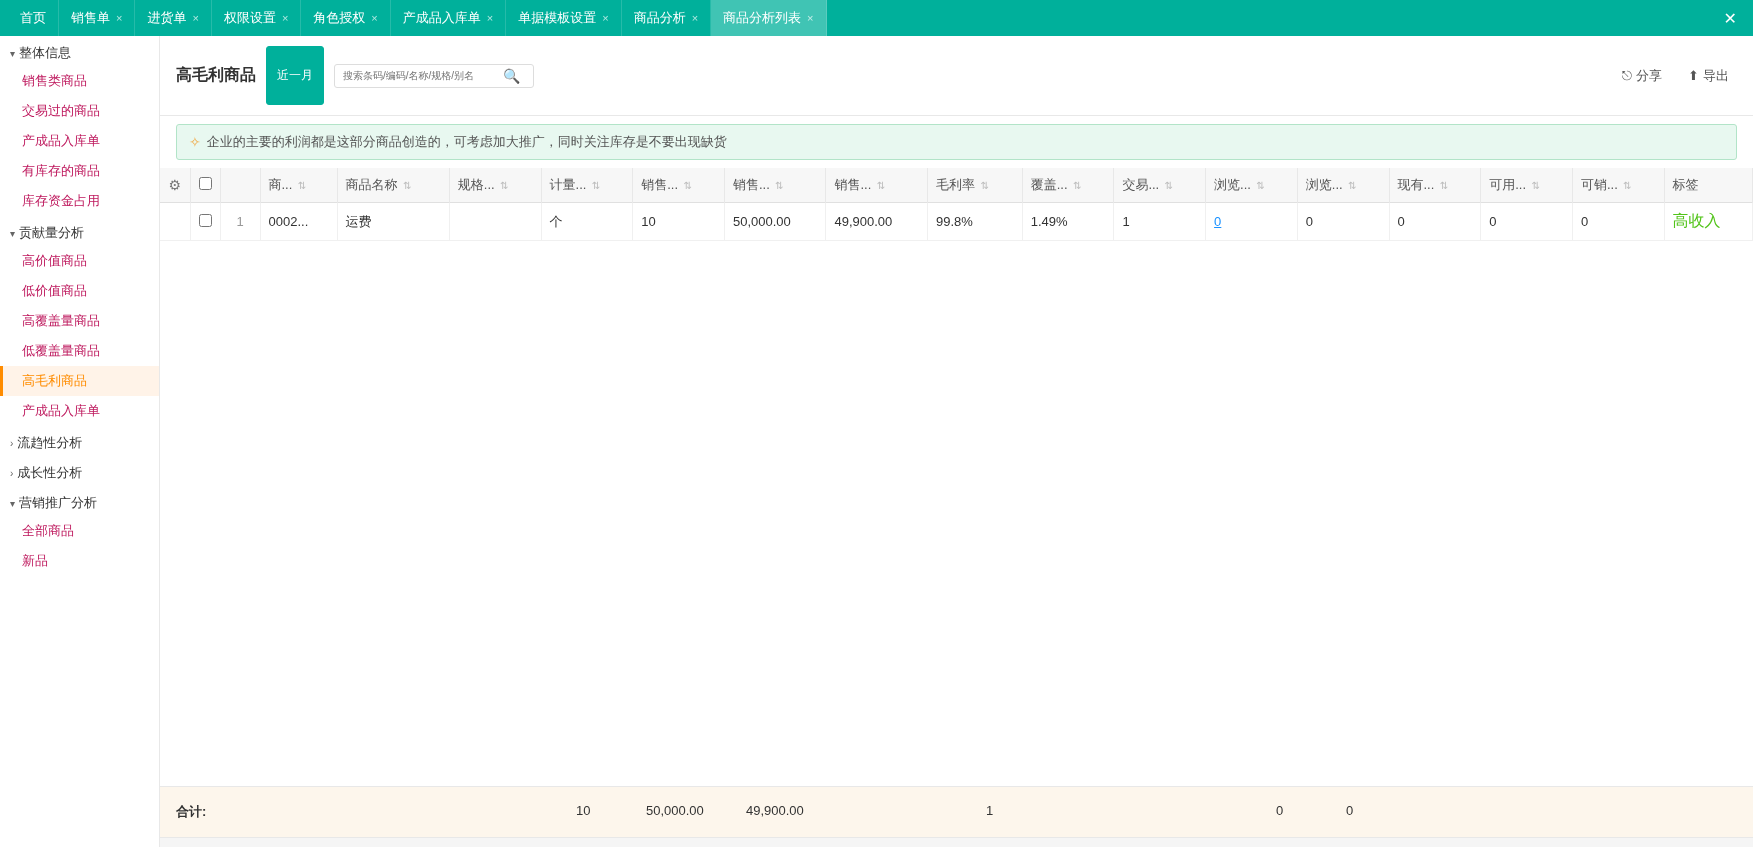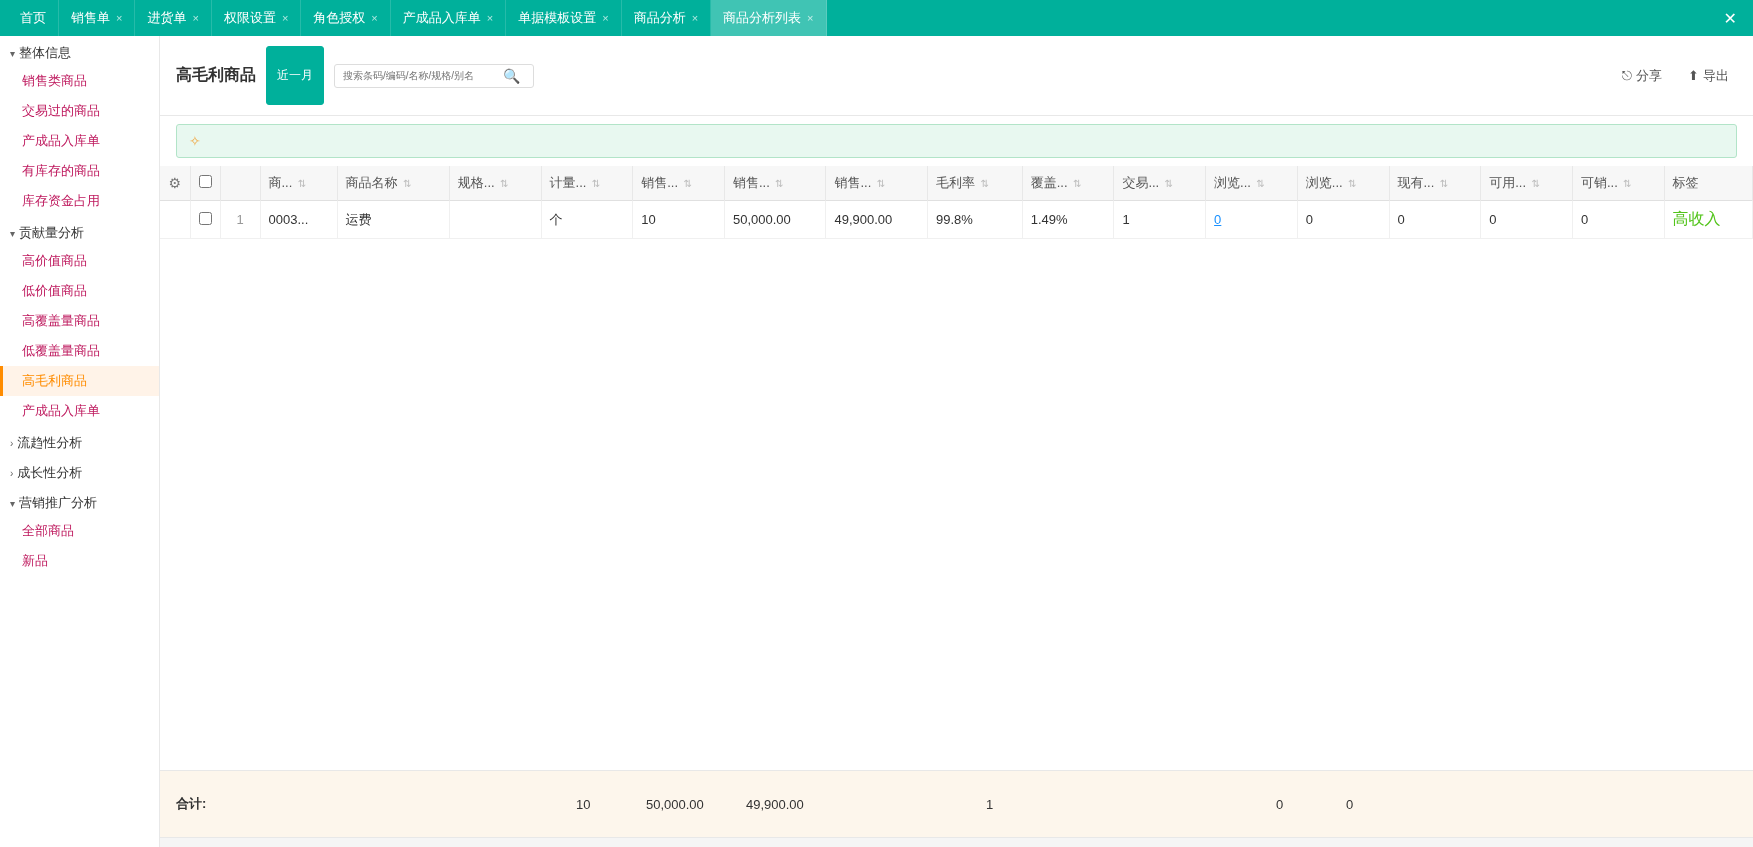--- a/index.html
+++ b/index.html
@@ -210,24 +210,24 @@
     }
     .link-style {
       color: #1890ff;
       text-decoration: underline;
       cursor: pointer;
     }
 
     
     .footer-row {
       display: flex;
-      align-items: center;
+      align-items: flex-start;
       background: #fdf6ec;
       border-top: 1px solid #e8e8e8;
-      padding: 24px 16px;
+      padding: 16px 16px;
       font-size: 13px;
       color: #333;
       flex-shrink: 0;
       min-height: 38px;
     }
     .footer-label {
       width: 80px;
       font-weight: bold;
     }
 
@@ -378,20 +378,21 @@
         <span>分享</span>
       </div>
       <div class="export-btn">
         <span>⬆</span>
         <span>导出</span>
       </div>
     </div>
 
     <div class="info-banner">
       <span class="info-icon">✧</span>
+      <span>企业的主要的利润都是这部分商品创造的，可考虑加大推广，同时关注库存是不要出现缺货</span>
     </div>
 
     <div class="table-container">
       <table>
         <thead>
           <tr>
             <th class="settings-col">
               <span class="settings-icon">⚙</span>
             </th>
             <th class="checkbox-col">
@@ -463,21 +464,21 @@
             </th>
           </tr>
         </thead>
         <tbody>
           <tr class="table-row">
             <td class="settings-col"></td>
             <td class="checkbox-col">
               <input type="checkbox" style="">
             </td>
             <td class="num-col">1</td>
-            <td>0003...</td>
+            <td>0002...</td>
             <td>运费</td>
             <td></td>
             <td>个</td>
             <td>10</td>
             <td>50,000.00</td>
             <td>49,900.00</td>
             <td>99.8%</td>
             <td>1.49%</td>
             <td>1</td>
             <td>

